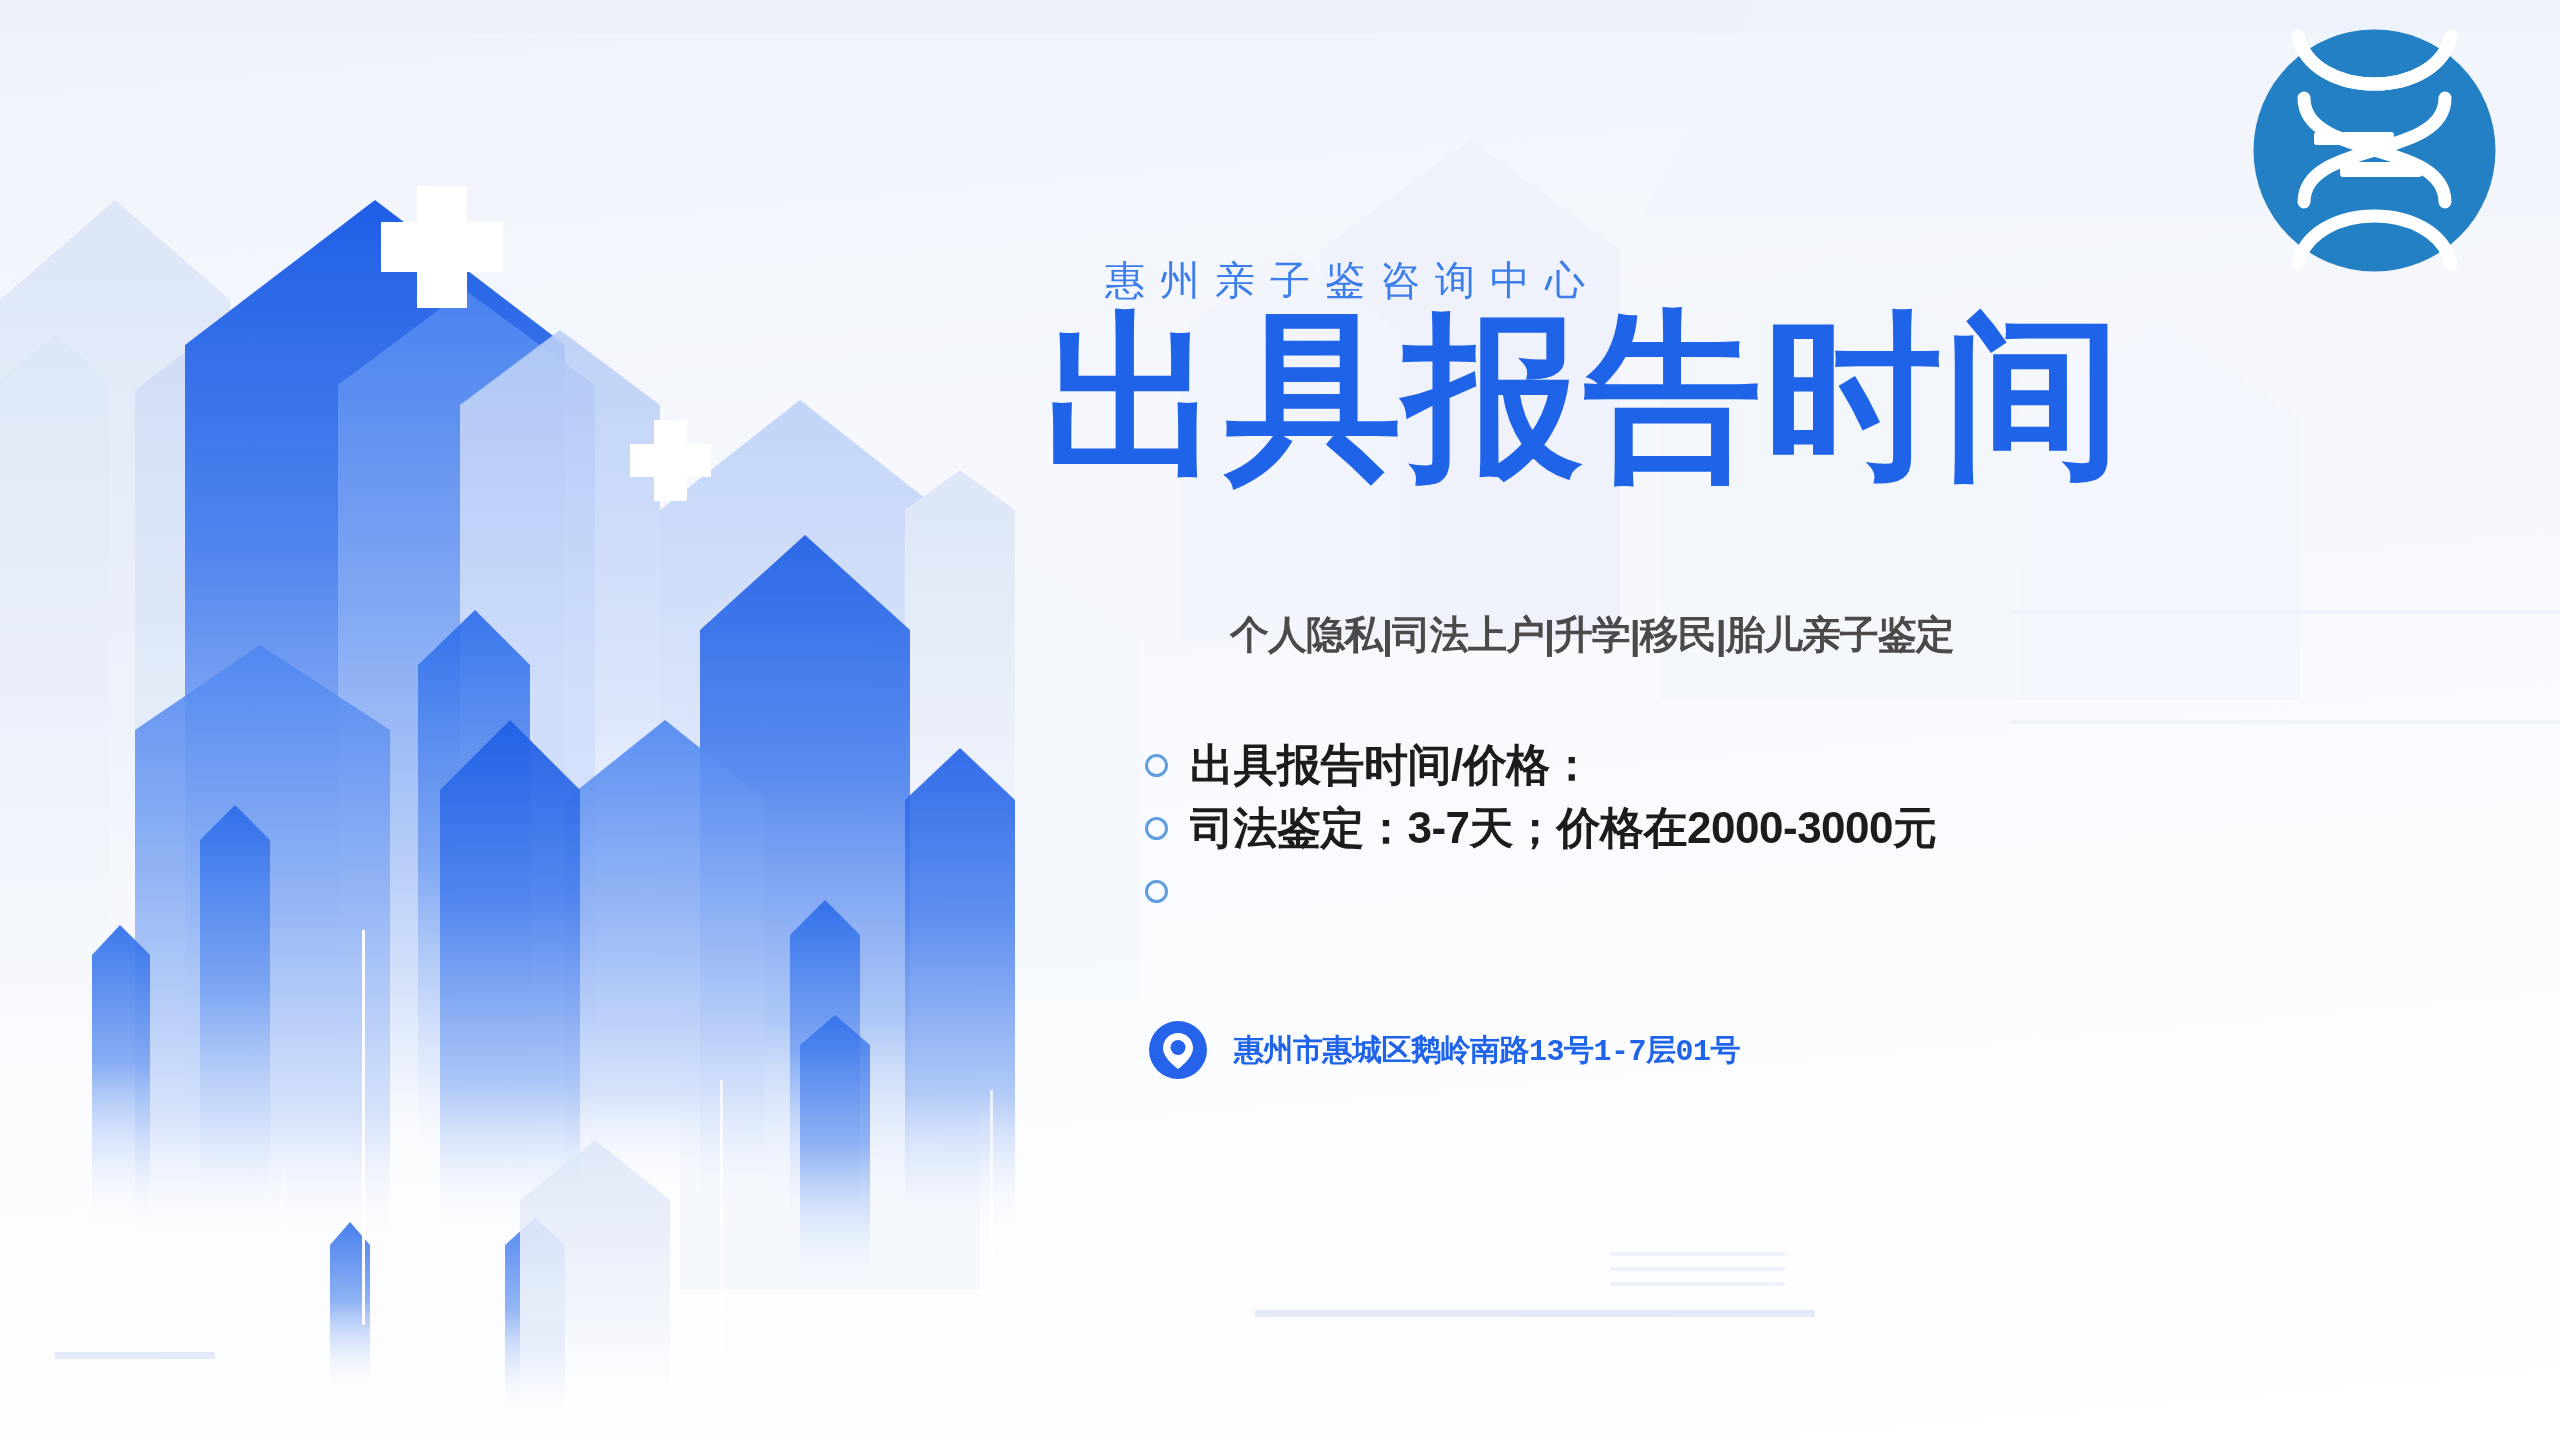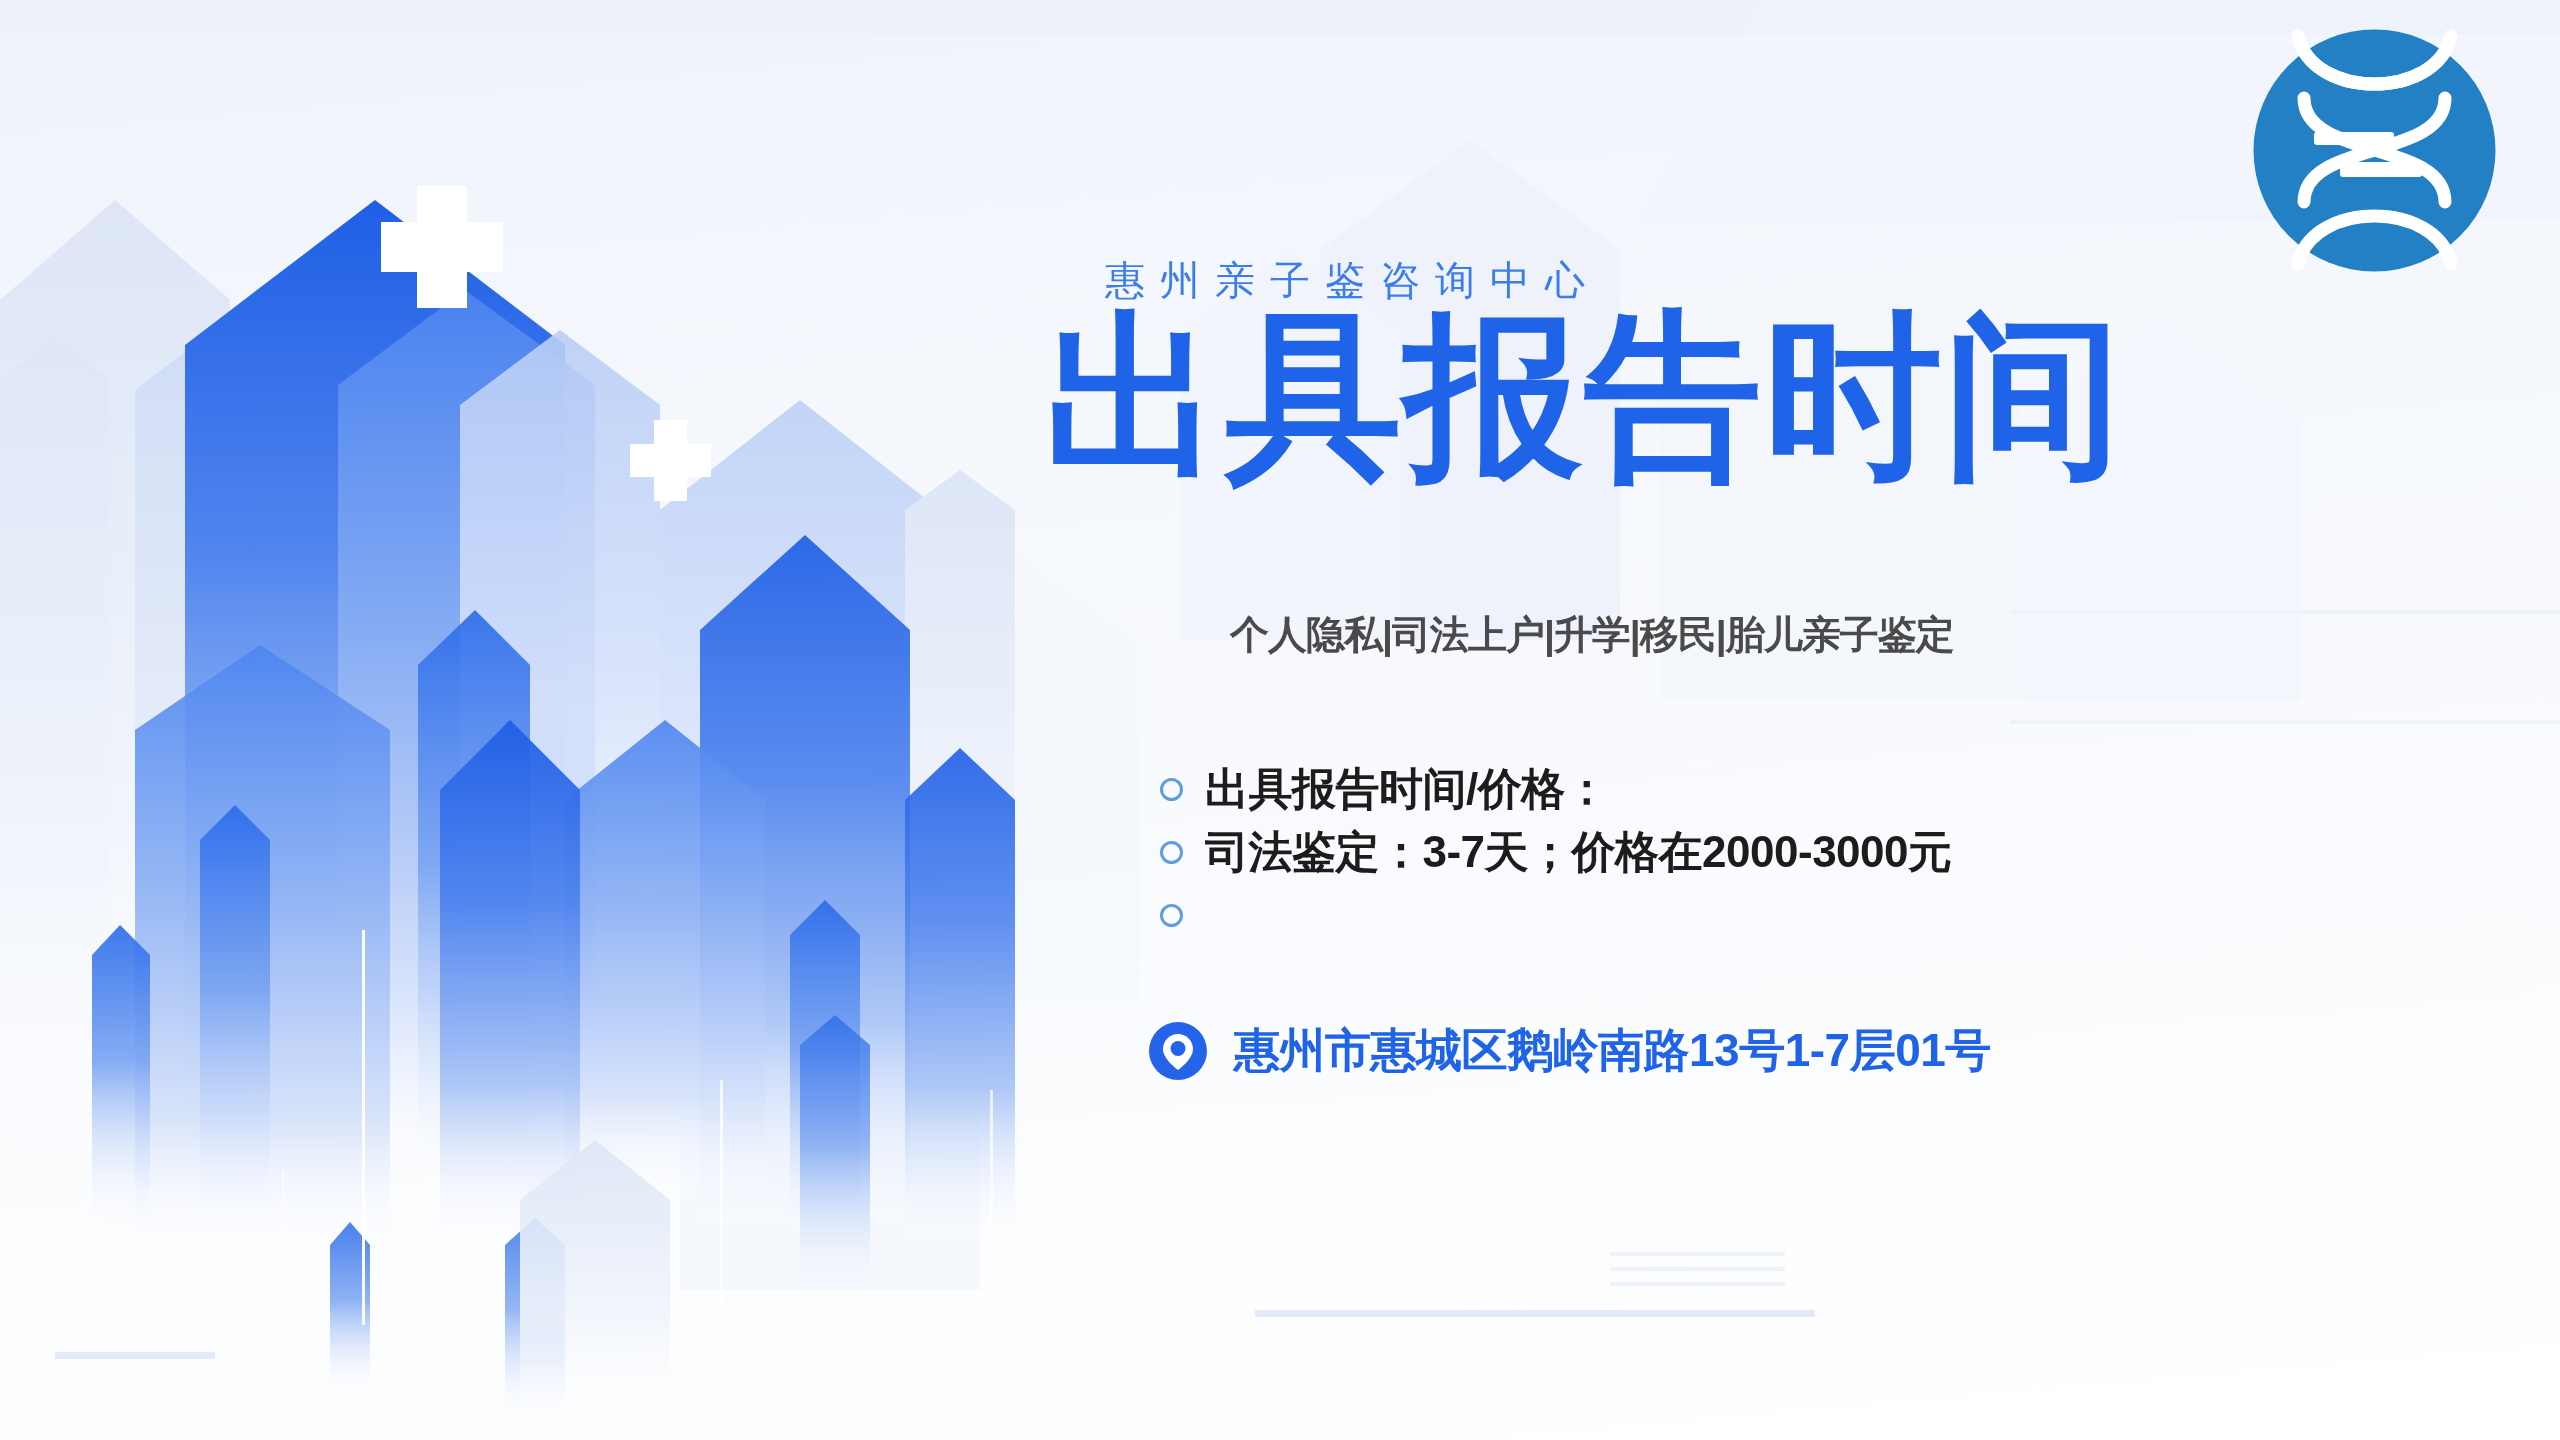--- a/index.html
+++ b/index.html
@@ -83,24 +83,23 @@
     top: 608px;
     font-size: 39px;
     font-weight: 700;
     color: #4a4a4a;
     letter-spacing: -1px;
     white-space: nowrap;
   }
 
   .bullets {
     position: absolute;
-    left: 120px;
+    left: 105px;
     top: 737px;
     width: 1300px;
-    margin-top: 24px;
   }
   .bullet-row {
     display: flex;
     align-items: center;
     height: 56px;
     margin-bottom: 7px;
     white-space: nowrap;
   }
   .bullet-mark {
     width: 23px;
@@ -126,24 +125,25 @@
     align-items: center;
     white-space: nowrap;
   }
   .pin {
     width: 60px;
     height: 60px;
     flex: 0 0 auto;
     margin-right: 26px;
   }
   .addr-text {
-    font-size: 46px;
+    font-size: 30px;
     font-weight: 700;
     color: #1f63e8;
     letter-spacing: -0.5px;
+    font-family: Liberation Mono, monospace;
   }
 
   
   #logo {
     position: absolute;
     left: 2252px;
     top: 28px;
     width: 245px;
     height: 245px;
   }

